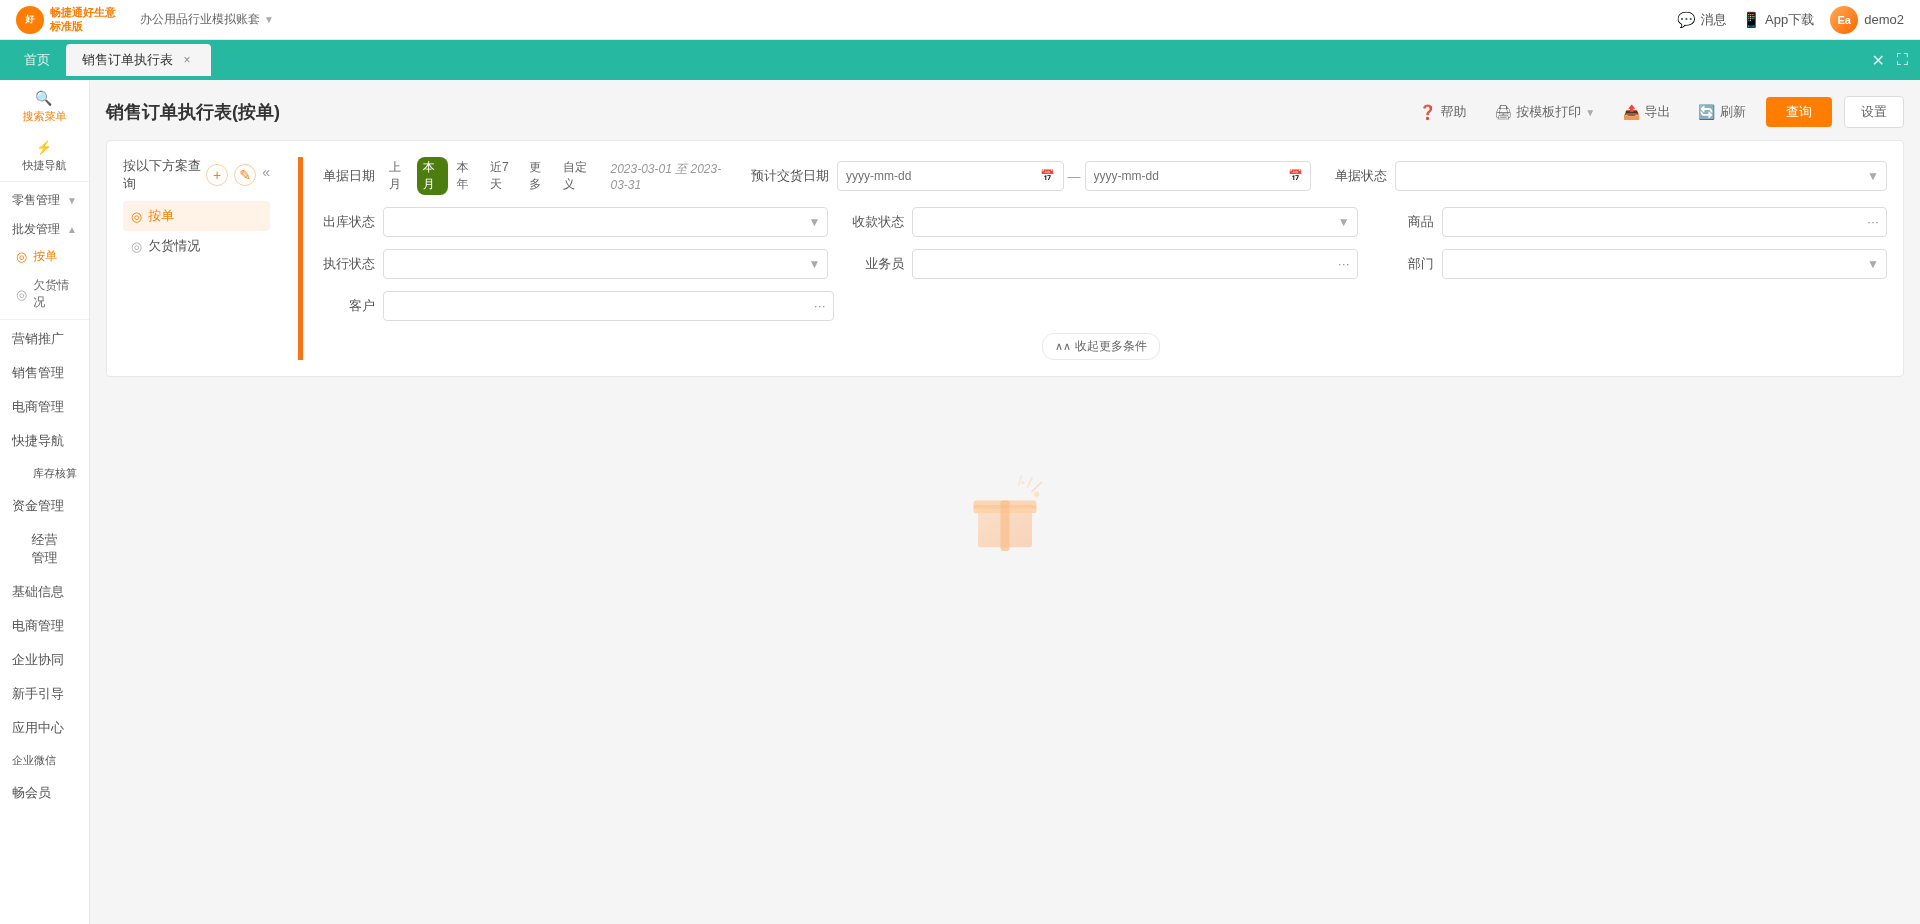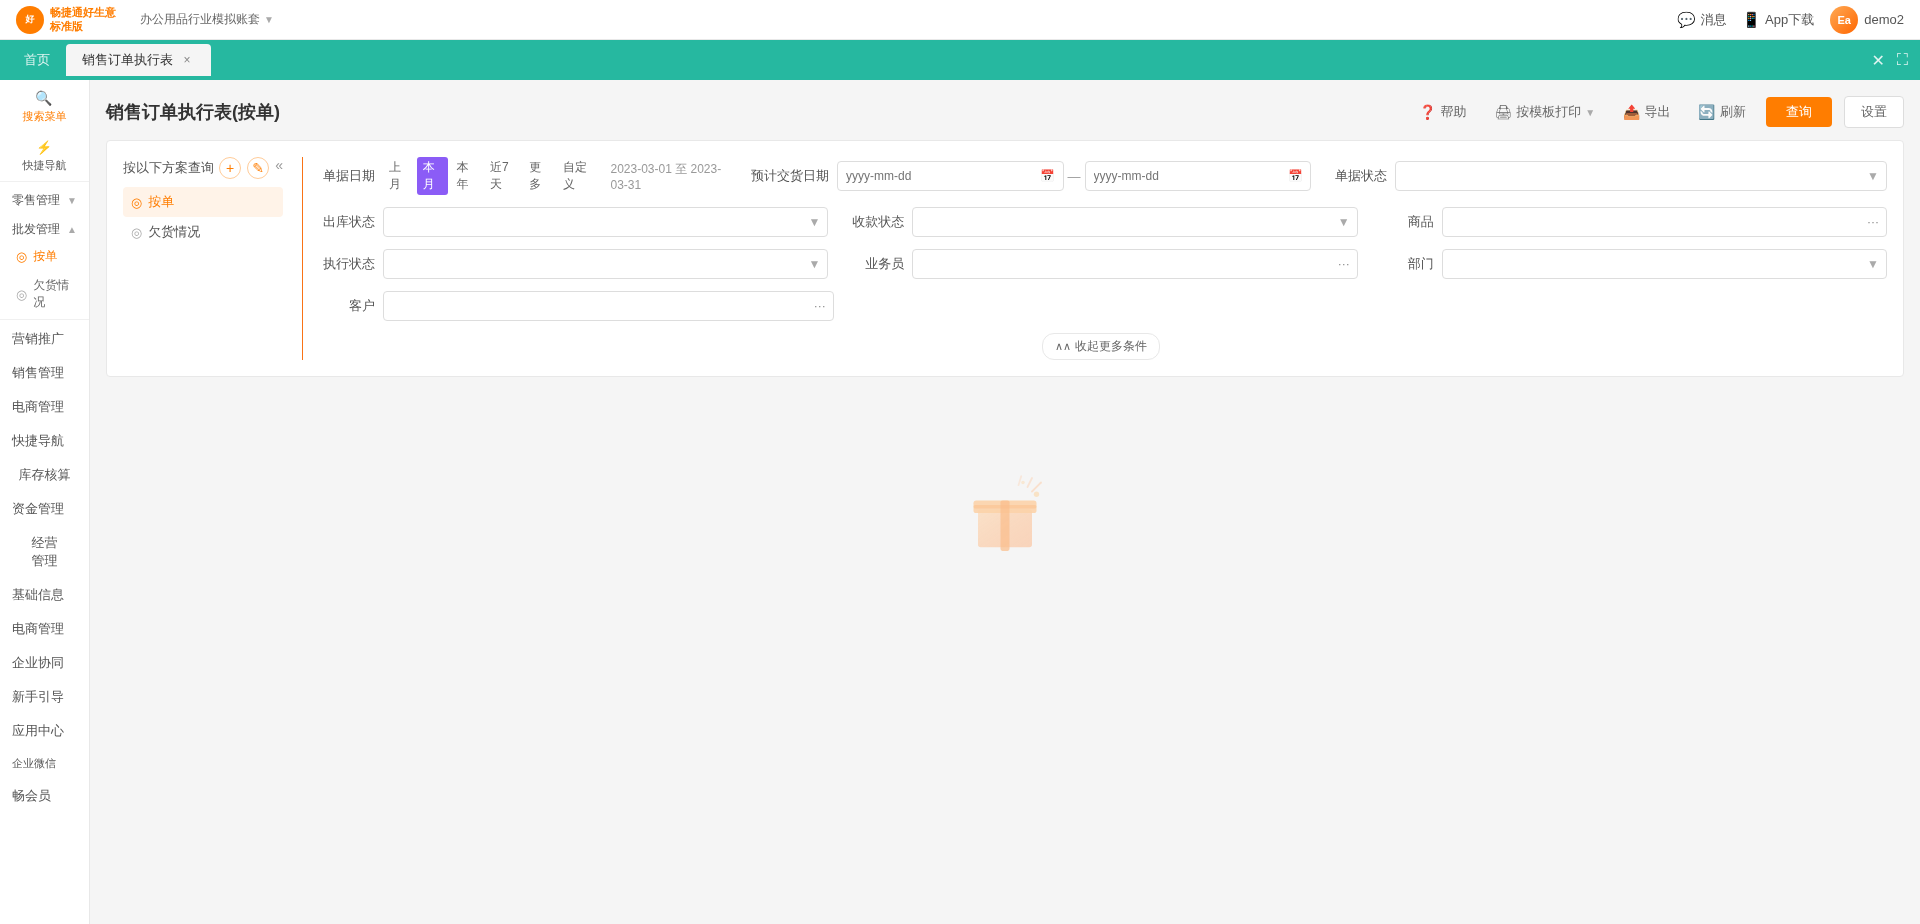--- a/index.html
+++ b/index.html
@@ -243,22 +243,22 @@
       border-radius: 4px;
       padding: 16px;
       margin-bottom: 12px;
       border: 1px solid #e8e8e8;
       display: flex;
       gap: 12px;
     }
     .filter-left {
       width: 180px;
       flex-shrink: 0;
-      border-right: 1px solid #f97316;
-      padding-right: 19px;
+      border-right: 5px solid #f97316;
+      padding-right: 28px;
     }
     .filter-left-header {
       display: flex;
       align-items: center;
       justify-content: space-between;
       margin-bottom: 8px;
       font-size: 13px;
       color: #555;
     }
     .filter-left-actions {
@@ -379,23 +379,23 @@
       gap: 2px;
     }
     .date-tab {
       padding: 2px 6px;
       font-size: 12px;
       color: #666;
       cursor: pointer;
       border-radius: 3px;
     }
     .date-tab.active {
-      background: #8b5cf6;
+      background: #4d7c0f;
       color: white;
-      border-radius: 3px;
+      border-radius: 8px;
     }
     .filter-more-row {
       display: flex;
       justify-content: center;
       margin-top: 4px;
     }
     .collapse-btn {
       display: flex;
       align-items: center;
       gap: 4px;
@@ -520,21 +520,21 @@
     </div>
     <div class="sidebar-item" style="padding:8px 12px;font-size:13px;flex-direction:row;justify-content:flex-start;gap:4px">
       <span>销售管理</span>
     </div>
     <div class="sidebar-item" style="padding:8px 12px;font-size:13px;flex-direction:row;justify-content:flex-start;gap:4px">
       <span>电商管理</span>
     </div>
     <div class="sidebar-item" style="padding:8px 12px;font-size:13px;flex-direction:row;justify-content:flex-start;gap:4px">
       <span>快捷导航</span>
     </div>
-    <div class="sidebar-item" style="padding:8px 12px;font-size:13px;flex-direction:row;justify-content:center;gap:4px">
+    <div class="sidebar-item" style="padding:8px 12px;font-size:11px;flex-direction:row;justify-content:flex-end;gap:4px">
       <span>库存核算</span>
     </div>
     <div class="sidebar-item" style="padding:8px 12px;font-size:13px;flex-direction:row;justify-content:flex-start;gap:4px">
       <span>资金管理</span>
     </div>
     <div class="sidebar-item" style="padding:8px 28px;font-size:13px;flex-direction:row;justify-content:flex-start;gap:4px">
       <span>经营管理</span>
     </div>
     <div class="sidebar-item" style="padding:8px 12px;font-size:13px;flex-direction:row;justify-content:flex-start;gap:4px">
       <span>基础信息</span>
@@ -614,21 +614,21 @@
             <div class="filter-field" style="flex:none; width:420px;">
               <span class="filter-label">单据日期</span>
               <div class="date-tab-group">
                 <span class="date-tab">上月</span>
                 <span class="date-tab active">本月</span>
                 <span class="date-tab">本年</span>
                 <span class="date-tab">近7天</span>
                 <span class="date-tab">更多</span>
                 <span class="date-tab">自定义</span>
               </div>
-              <span style="font-size:12px;color:#999;margin-left:4px;">2023-03-01 至 2023-03-31</span>
+              <span style="font-size:12px;color:#999;margin-left:4px;font-style:italic;">2023-03-01 至 2023-03-31</span>
             </div>
             <div class="filter-field">
               <span class="filter-label" style="min-width:72px">预计交货日期</span>
               <div class="date-range">
                 <div class="date-input-wrap">
                   <input class="date-input" placeholder="yyyy-mm-dd" style="">
                   <span class="input-icon">📅</span>
                 </div>
                 <span class="date-sep">—</span>
                 <div class="date-input-wrap">

